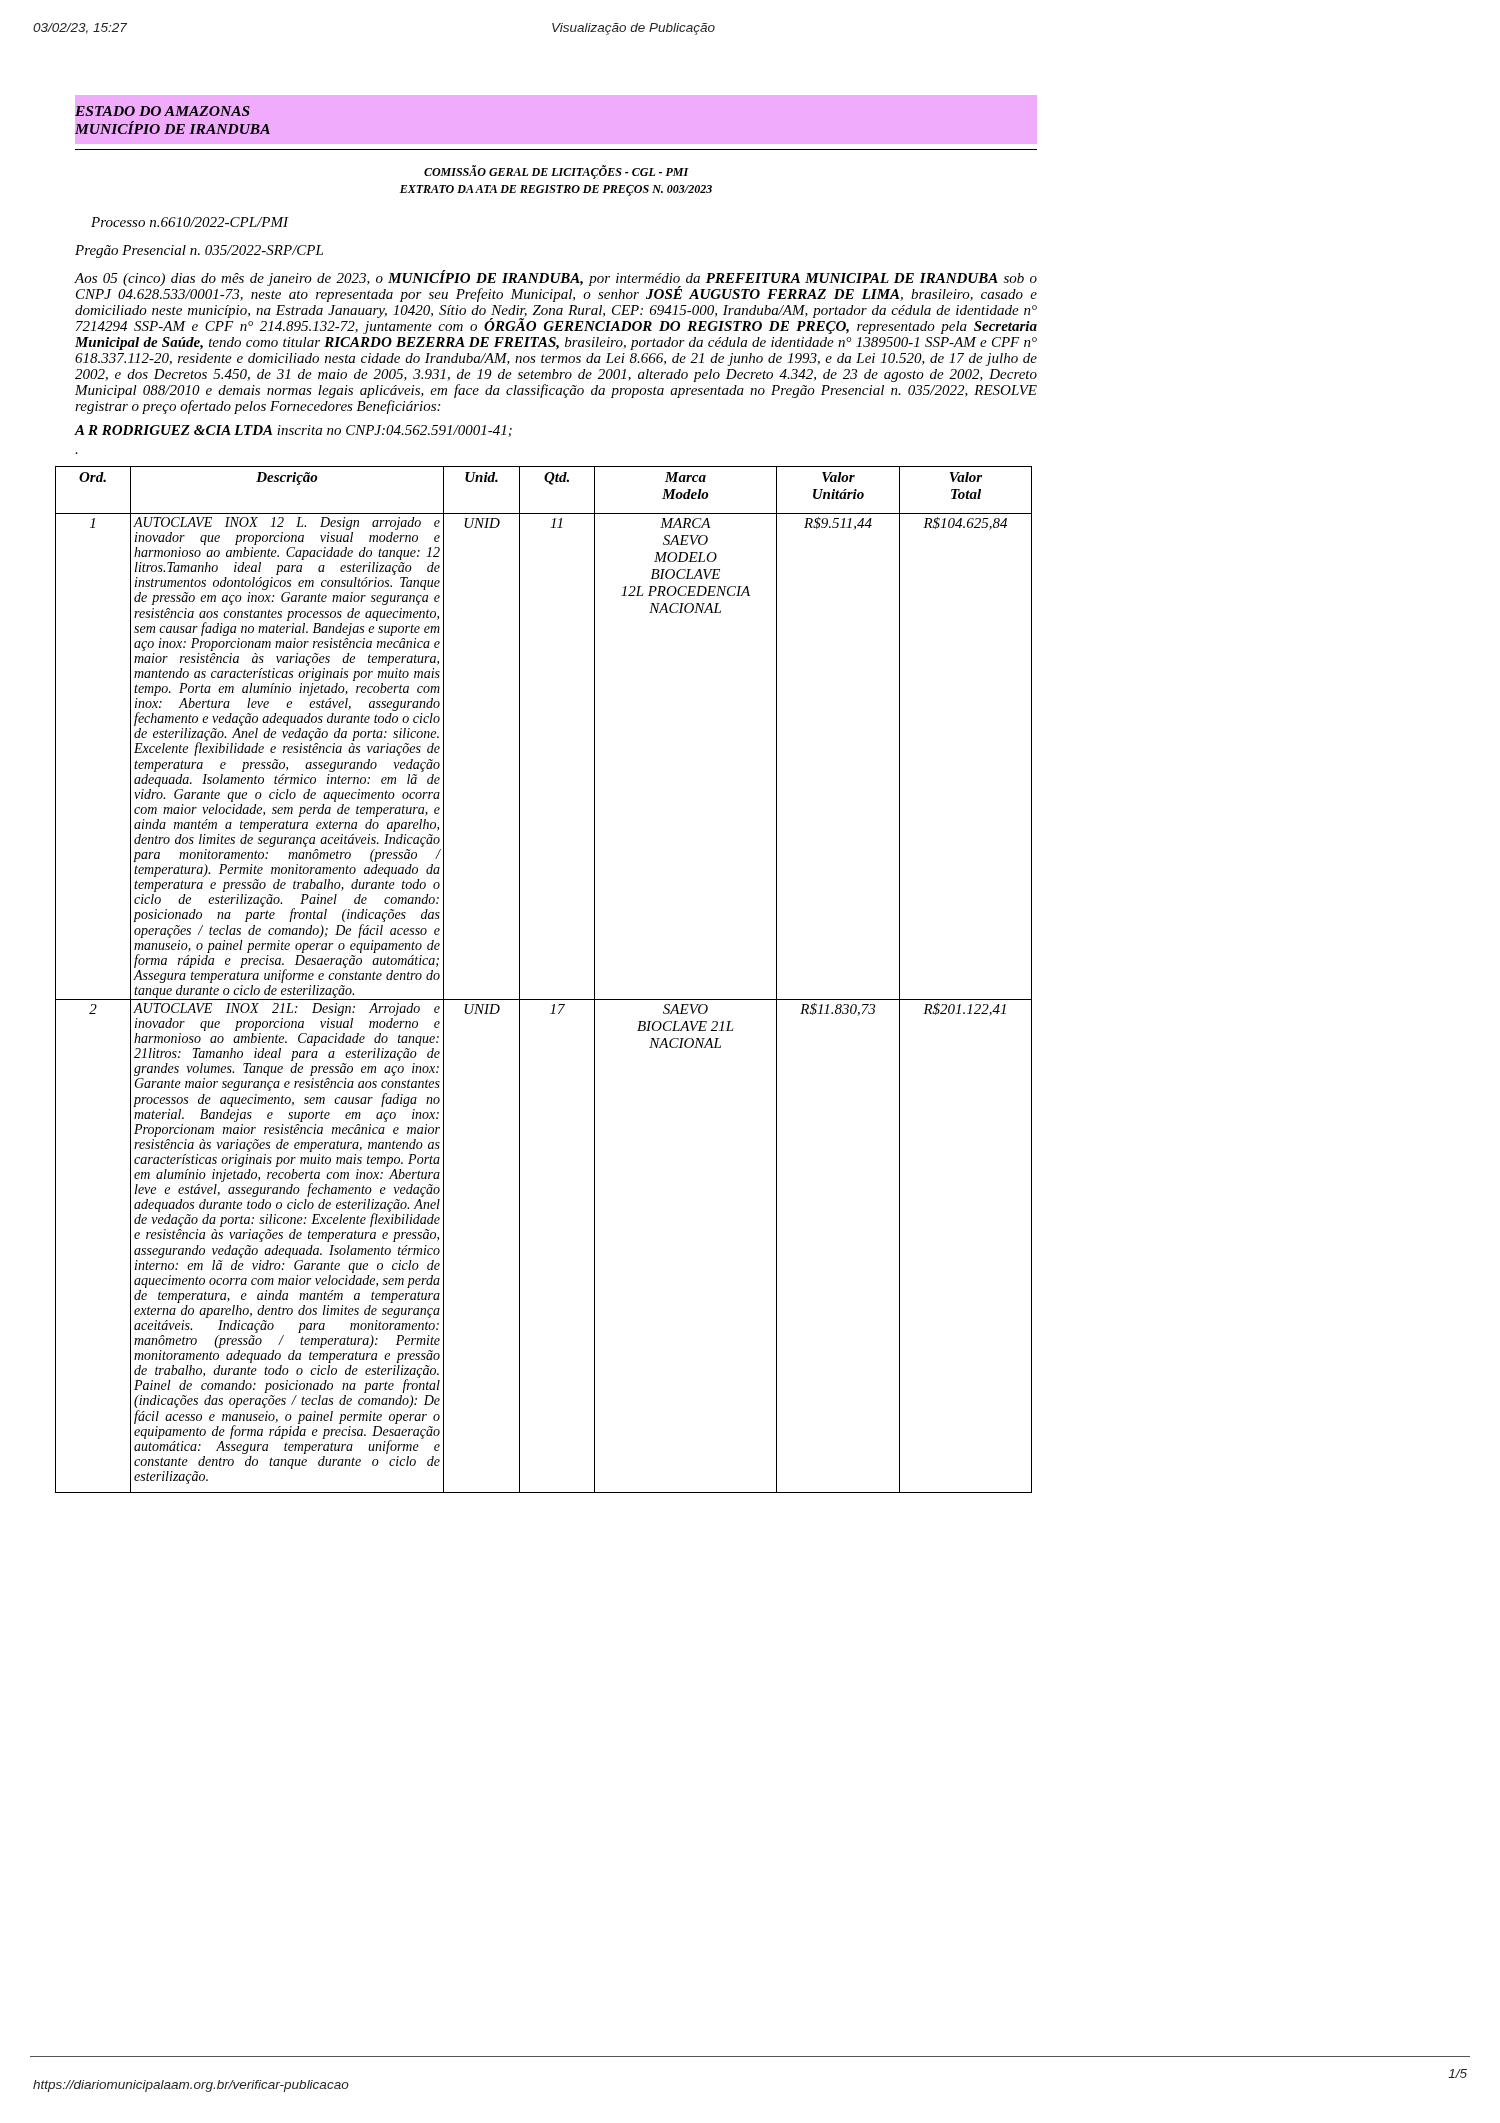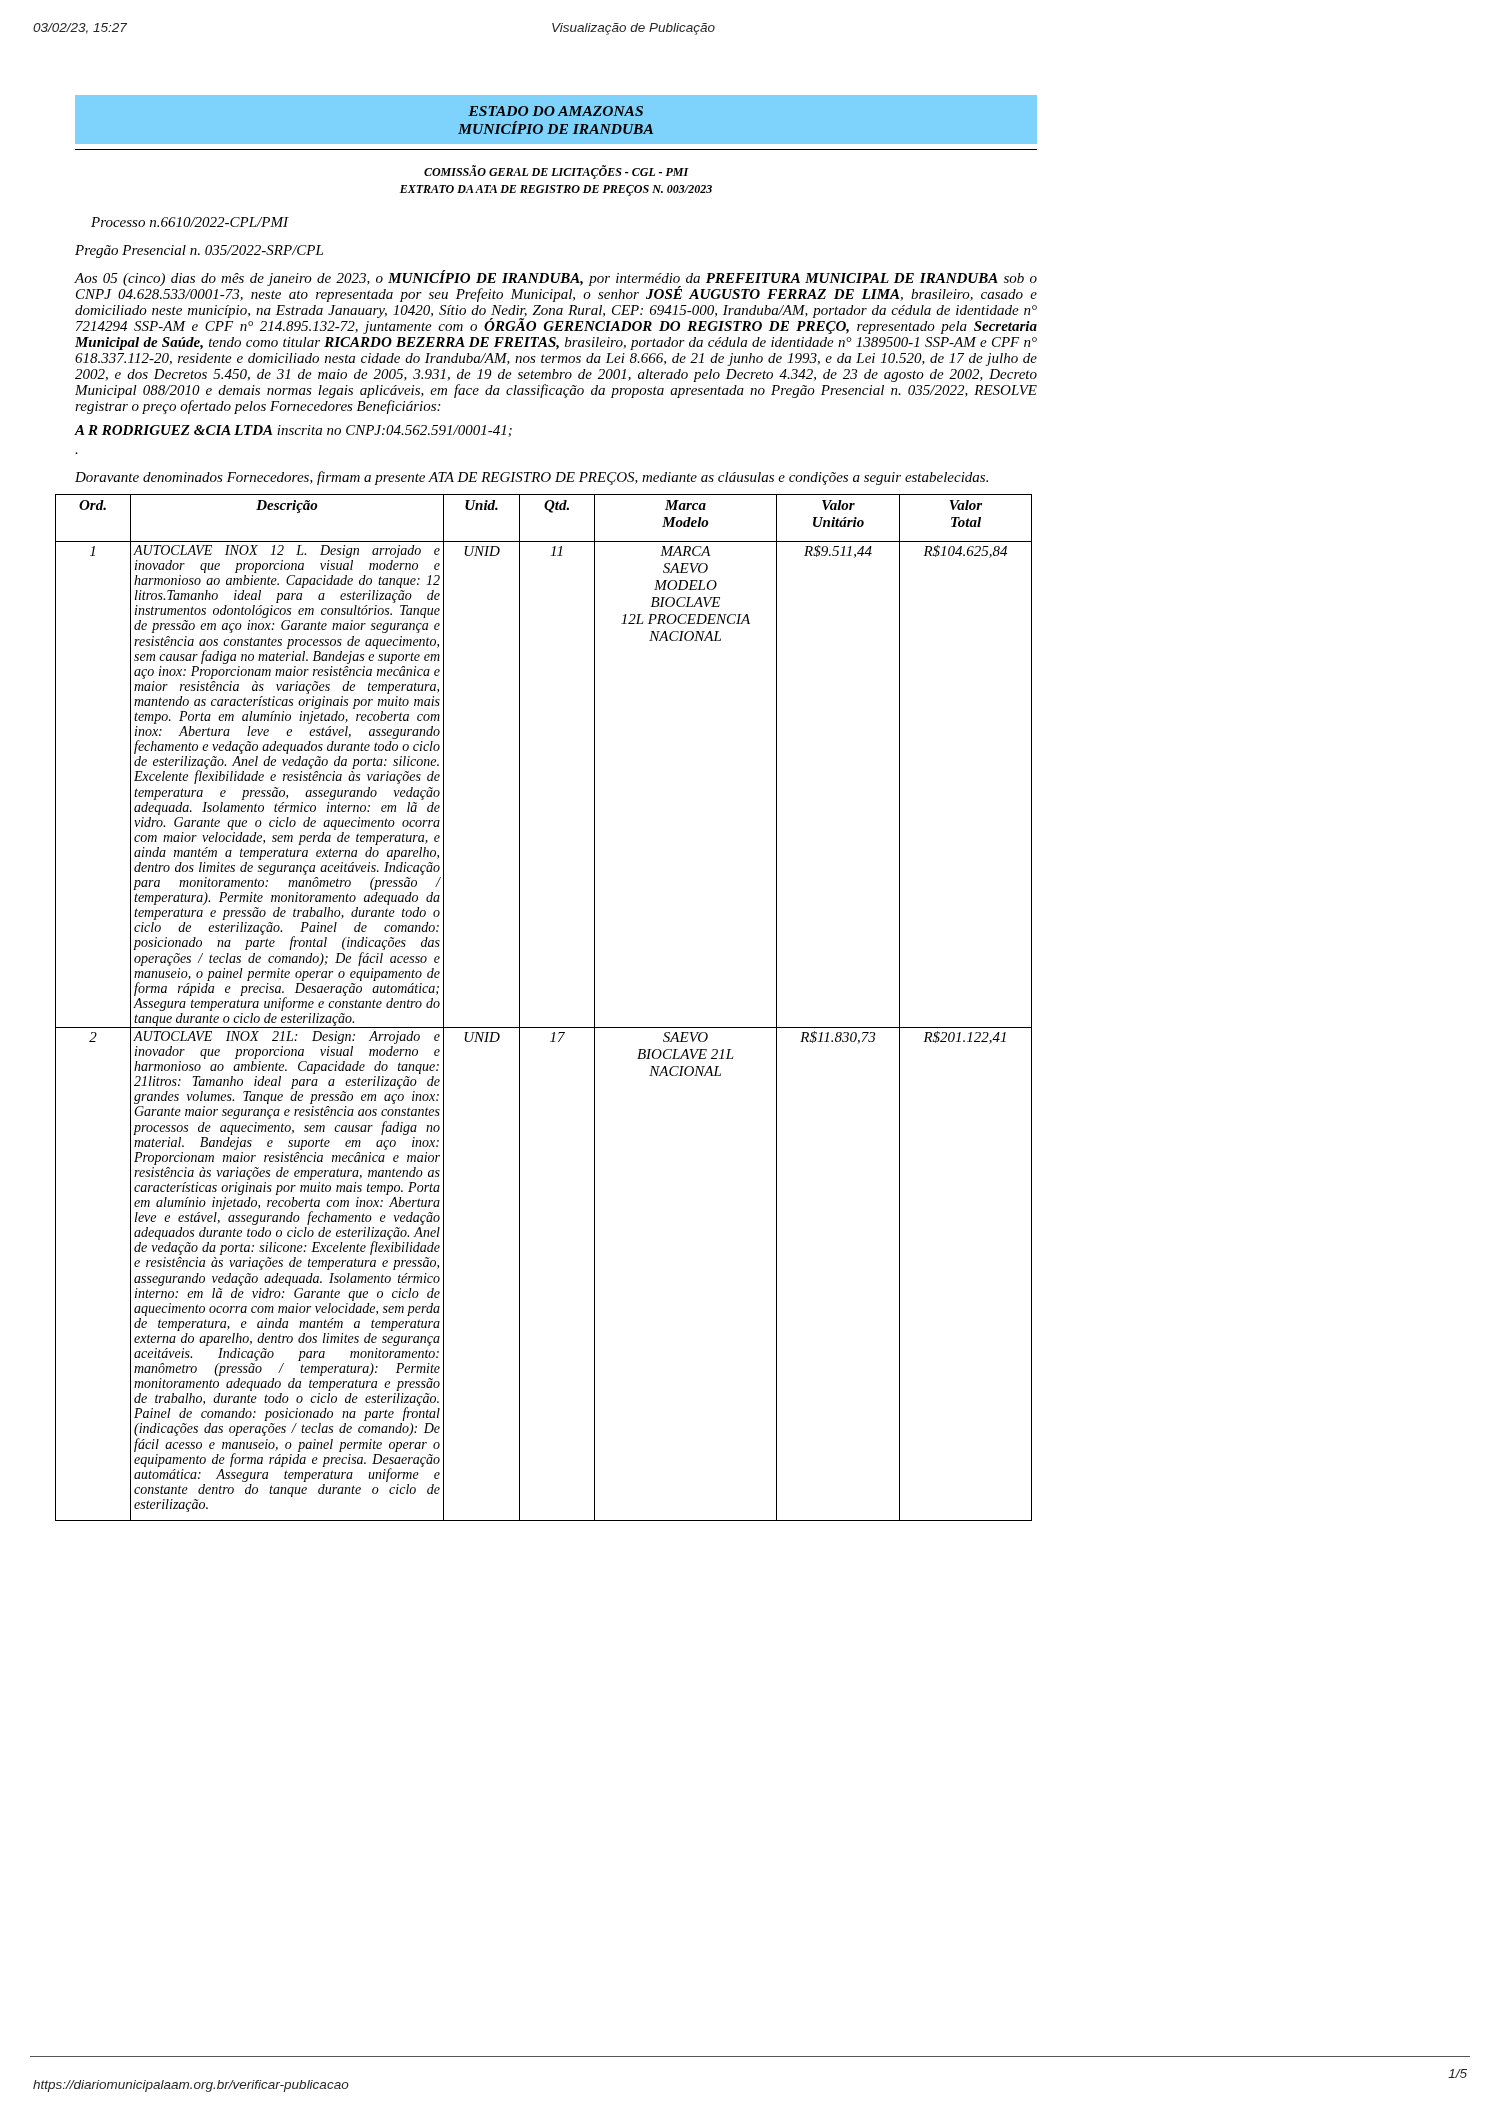--- a/index.html
+++ b/index.html
@@ -23,21 +23,21 @@
 
   .print-footer { position: absolute; left: 0; top: 2056px; width: 100%;
     font-family: "Liberation Sans", sans-serif; font-size: 13.5px; color: #262626; }
   .footer-rule { position: absolute; left: 30px; right: 30px; top: 0; border-top: 1px solid #555; }
   .pf-url { position: absolute; left: 33px; top: 21px; }
   .pf-page { position: absolute; right: 33px; top: 10px; text-align: right; }
 
   
   .content { position: absolute; left: 75px; top: 95px; width: 962px; }
 
-  .banner { background: #7dd3fc; text-align: center; padding: 7px 0 6px 0;
+  .banner { background: #f0abfc; padding: 7px 0 6px 0;
     font-weight: bold; font-size: 15.5px; line-height: 18px; }
   .banner-rule { border-top: 1px solid #000; margin-top: 5px; height: 0; }
 
   .doc-title { margin-top: 14px; text-align: center; font-weight: bold;
     font-size: 12px; line-height: 17px; }
 
   p { margin: 0; }
   .plain { font-size: 15px; line-height: 17px; }
   .mt16 { margin-top: 16px; margin-left: 16px; }
   .mt11 { margin-top: 11px; }
@@ -83,21 +83,20 @@
     </div>
 
     <p class="plain mt16">Processo n.6610/2022-CPL/PMI</p>
     <p class="plain mt11">Pregão Presencial n. 035/2022-SRP/CPL</p>
 
     <p class="justify intro mt11"><span>Aos 05 (cinco) dias do mês de janeiro de 2023, o </span><span class="b">MUNICÍPIO DE IRANDUBA,</span><span> por intermédio da </span><span class="b">PREFEITURA MUNICIPAL DE IRANDUBA</span><span> sob o CNPJ 04.628.533/0001-73, neste ato representada por seu Prefeito Municipal, o senhor </span><span class="b">JOSÉ AUGUSTO FERRAZ DE LIMA</span><span>, brasileiro, casado e domiciliado neste município, na Estrada Janauary, 10420, Sítio do Nedir, Zona Rural, CEP: 69415-000, Iranduba/AM, portador da cédula de identidade n° 7214294 SSP-AM e CPF n° 214.895.132-72, juntamente com o </span><span class="b">ÓRGÃO GERENCIADOR DO REGISTRO DE PREÇO,</span><span> representado pela </span><span class="b">Secretaria Municipal de Saúde,</span><span> tendo como titular </span><span class="b">RICARDO BEZERRA DE FREITAS,</span><span> brasileiro, portador da cédula de identidade n° 1389500-1 SSP-AM e CPF n° 618.337.112-20, residente e domiciliado nesta cidade do Iranduba/AM, nos termos da Lei 8.666, de 21 de junho de 1993, e da Lei 10.520, de 17 de julho de 2002, e dos Decretos 5.450, de 31 de maio de 2005, 3.931, de 19 de setembro de 2001, alterado pelo Decreto 4.342, de 23 de agosto de 2002, Decreto Municipal 088/2010 e demais normas legais aplicáveis, em face da classificação da proposta apresentada no Pregão Presencial n. 035/2022, RESOLVE registrar o preço ofertado pelos Fornecedores Beneficiários:</span></p>
 
     <p class="plain mt8"><span class="b">A R RODRIGUEZ &amp;CIA LTDA</span><span> inscrita no CNPJ:04.562.591/0001-41;</span></p>
     <p class="plain mt2">.</p>
 
-    <p class="plain mt11">Doravante denominados Fornecedores, firmam a presente ATA DE REGISTRO DE PREÇOS, mediante as cláusulas e condições a seguir estabelecidas.</p>
 
     <table class="items">
       <colgroup>
         <col style="width:75px">
           <col style="width:313px">
           <col style="width:76px">
           <col style="width:75px">
           <col style="width:182px">
           <col style="width:123px">
           <col style="width:132px">

